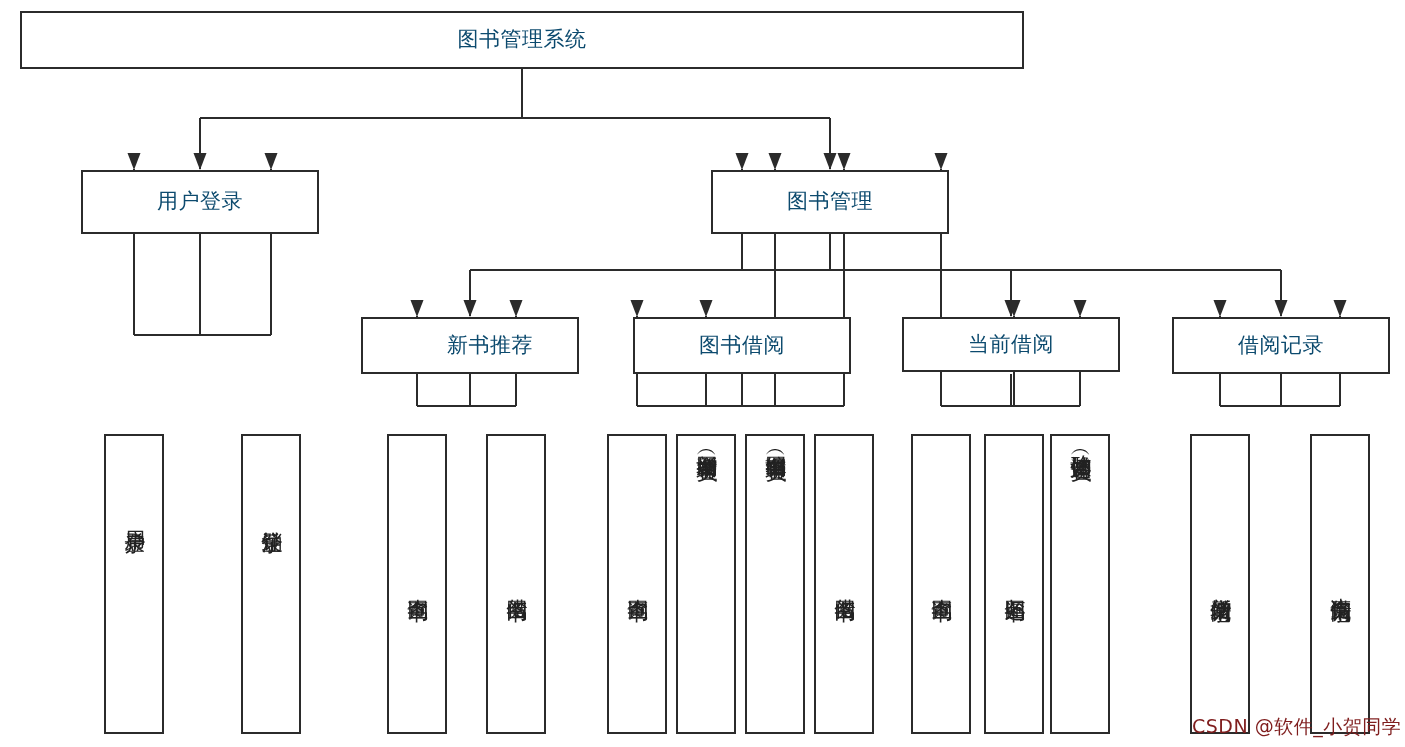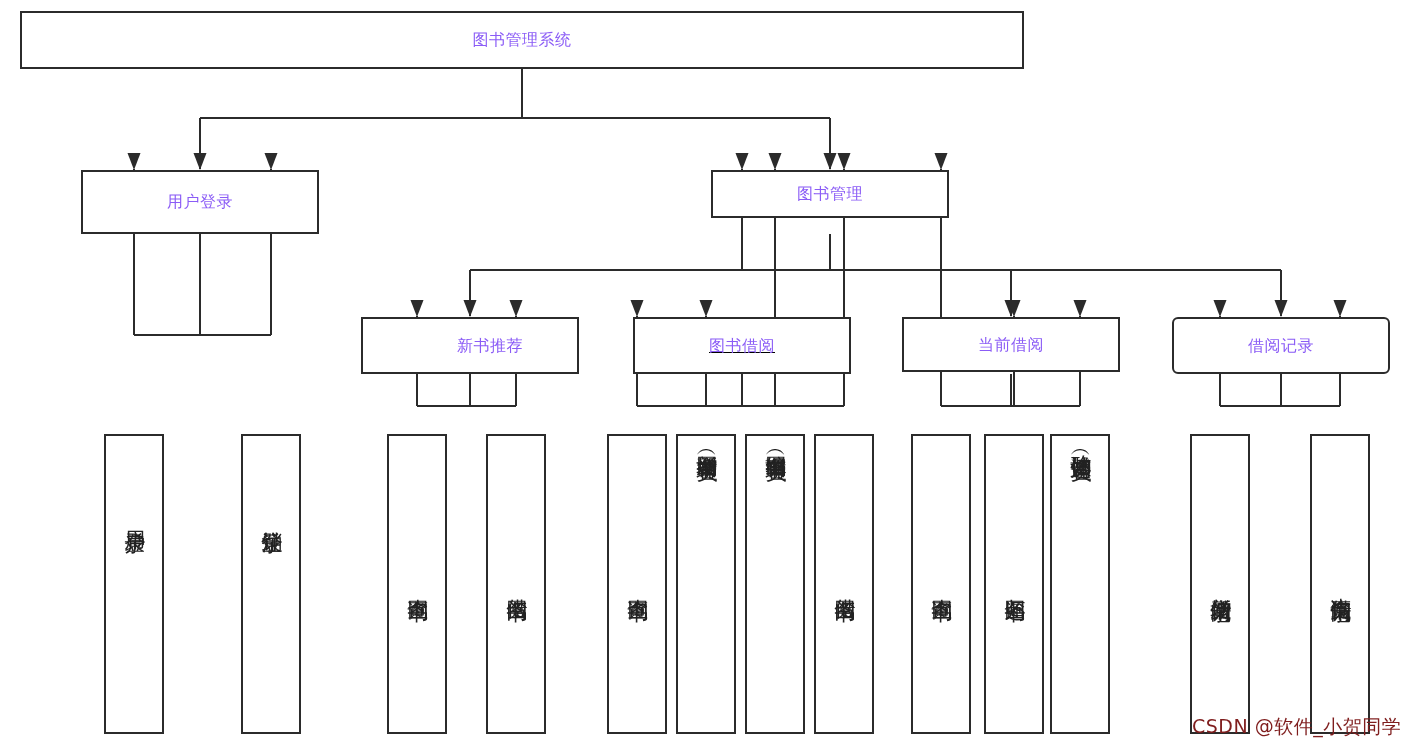--- a/index.html
+++ b/index.html
@@ -31,22 +31,22 @@
     background: #ffffff;
     border: 2px solid #2b2b2b;
     display: flex;
     overflow: hidden;
   }
   .node-h {
     align-items: center;
     justify-content: center;
   }
   .node-h .node-label {
-    font-size: 16px;
-    color: #8b5cf6;
+    font-size: 21px;
+    color: #0c4a6e;
     line-height: 1.2;
     letter-spacing: 0.5px;
     white-space: nowrap;
     text-align: right;
   }
   .node-v {
     justify-content: center;
   }
   .node-v .node-label {
     writing-mode: vertical-rl;
@@ -132,33 +132,33 @@
       <polygon points="1333.5,300 1346.5,300 1340,317" fill="#2b2b2b"></polygon>
     </svg>
 
   <div id="nodes">
       <div class="node node-h" style="left: 20px; top: 11px; width: 1004px; height: 58px;">
         <span class="node-label">图书管理系统</span>
       </div>
       <div class="node node-h" style="left: 81px; top: 170px; width: 238px; height: 64px;">
         <span class="node-label">用户登录</span>
       </div>
-      <div class="node node-h" style="left: 711px; top: 170px; width: 238px; height: 48px;">
+      <div class="node node-h" style="left: 711px; top: 170px; width: 238px; height: 64px;">
         <span class="node-label">图书管理</span>
       </div>
       <div class="node node-h" style="left: 361px; top: 317px; width: 218px; height: 57px; padding-left: 40px;">
         <span class="node-label">新书推荐</span>
       </div>
-      <div class="node node-h" style="left: 633px; top: 317px; width: 218px; height: 57px; text-decoration: underline;">
+      <div class="node node-h" style="left: 633px; top: 317px; width: 218px; height: 57px;">
         <span class="node-label">图书借阅</span>
       </div>
       <div class="node node-h" style="left: 902px; top: 317px; width: 218px; height: 55px;">
         <span class="node-label">当前借阅</span>
       </div>
-      <div class="node node-h" style="left: 1172px; top: 317px; width: 218px; height: 57px; border-radius: 6px;">
+      <div class="node node-h" style="left: 1172px; top: 317px; width: 218px; height: 57px;">
         <span class="node-label">借阅记录</span>
       </div>
       <div class="node node-v valign-upper" style="left: 104px; top: 434px; width: 60px; height: 300px;">
         <span class="node-label">用户登录</span>
       </div>
       <div class="node node-v valign-upper" style="left: 241px; top: 434px; width: 60px; height: 300px;">
         <span class="node-label">注销登录</span>
       </div>
       <div class="node node-v valign-center" style="left: 387px; top: 434px; width: 60px; height: 300px;">
         <span class="node-label">查询图书</span>

